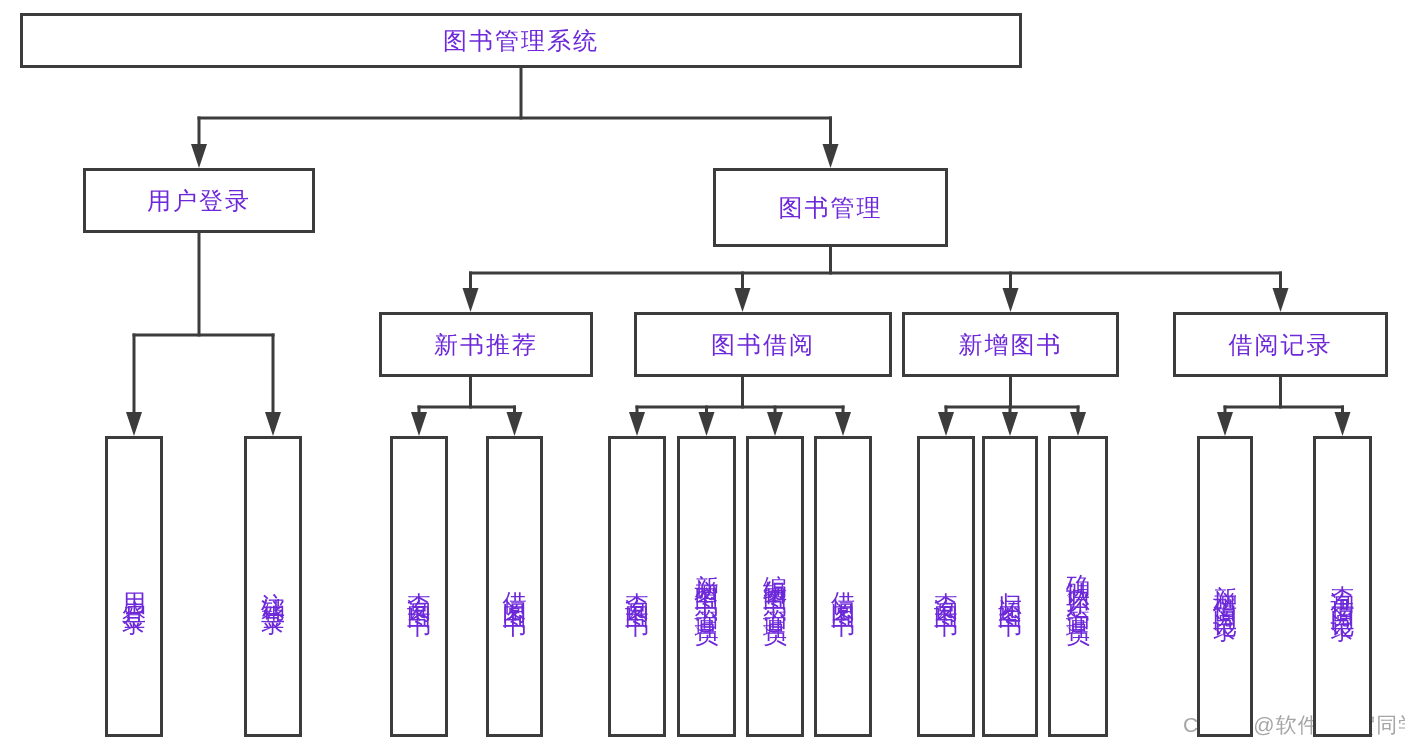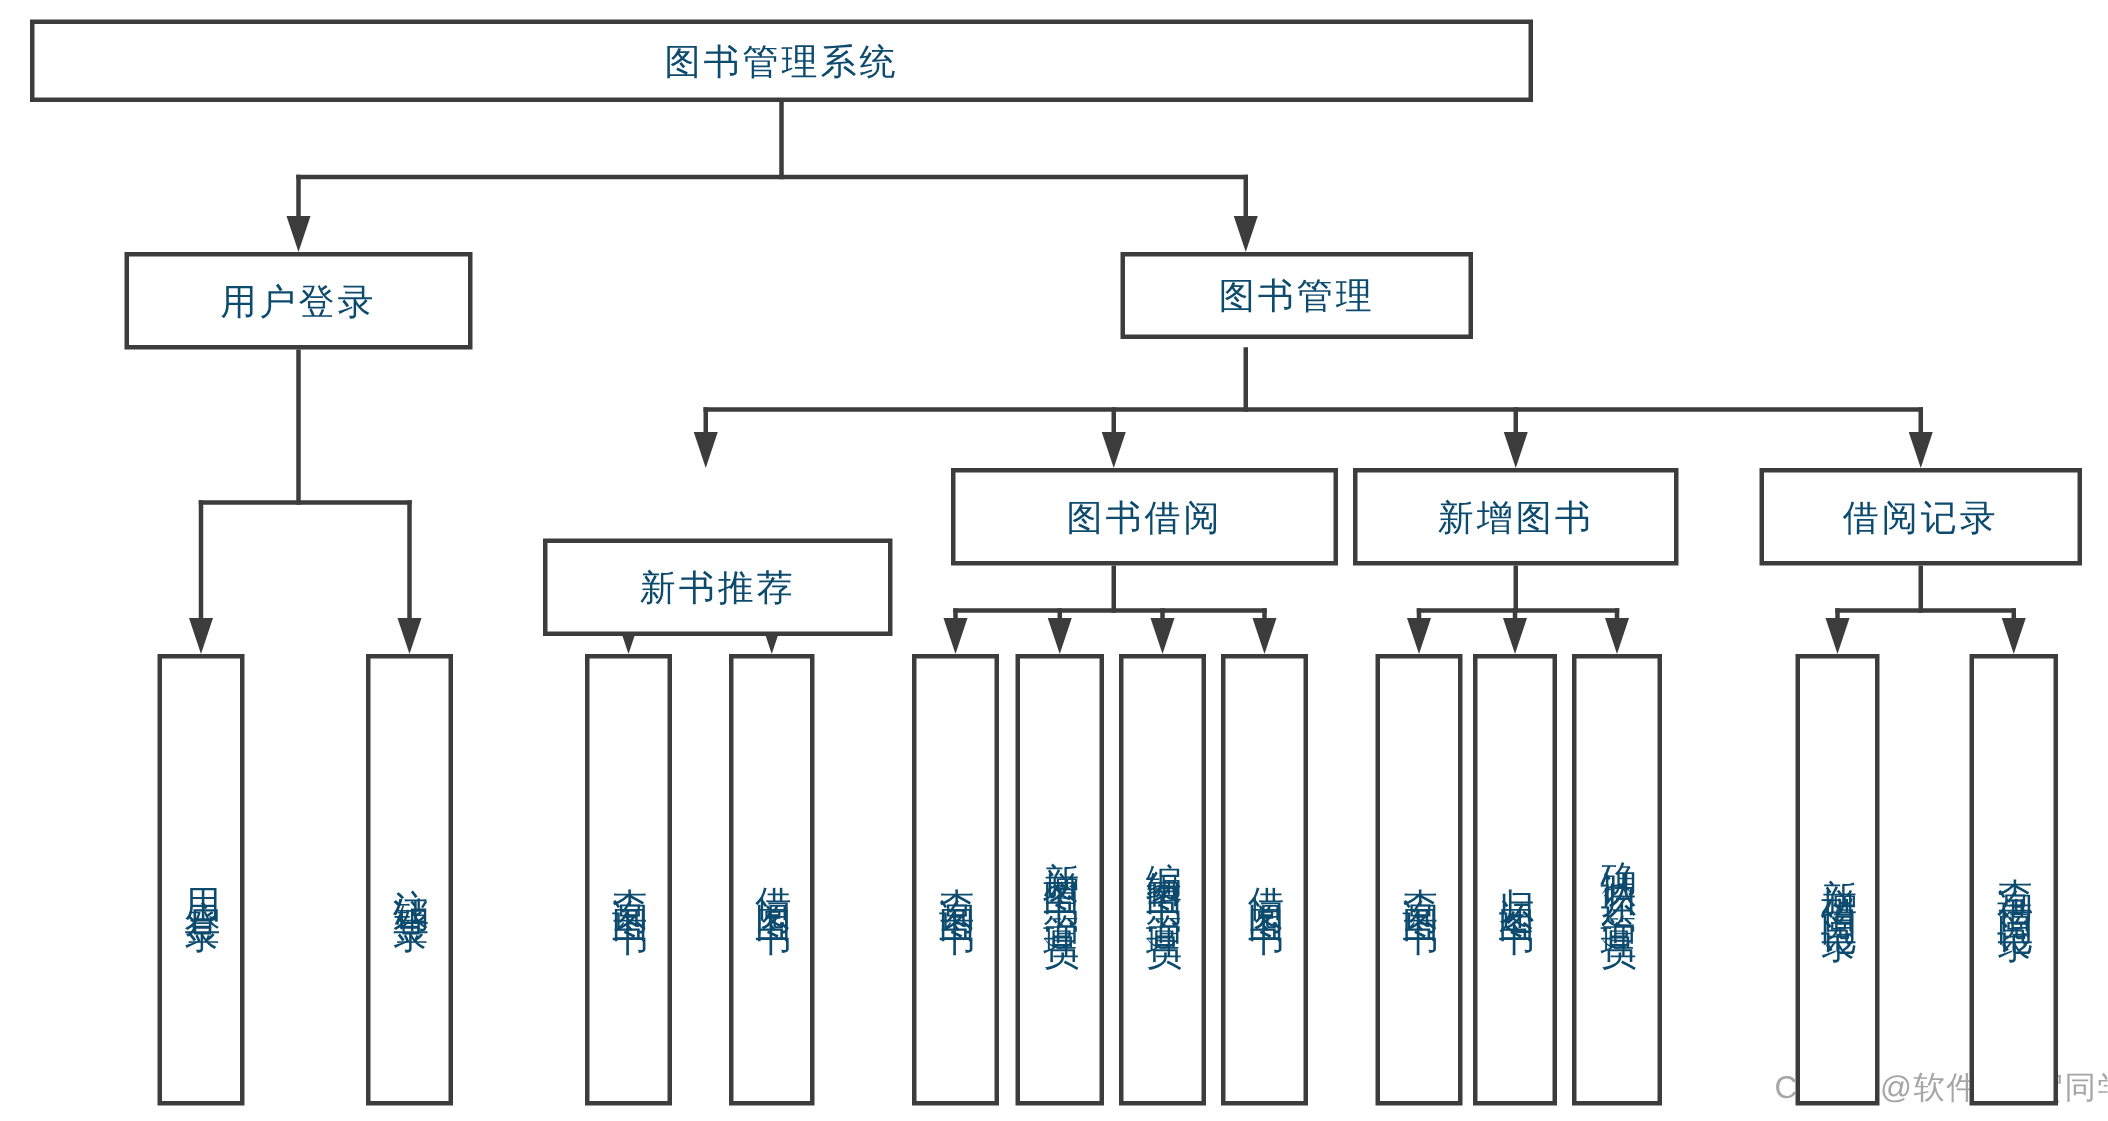--- a/index.html
+++ b/index.html
@@ -25,21 +25,21 @@
     height: 747px;
   }
   .node {
     position: absolute;
     box-sizing: border-box;
     border: 3px solid #3c3c3c;
     background: #ffffff;
     display: flex;
     align-items: center;
     justify-content: center;
-    color: #0c4a6e;
+    color: #6d28d9;
   }
   .node-h > span {
     font-size: 24px;
     letter-spacing: 2px;
     white-space: nowrap;
   }
   .node-v > span {
     writing-mode: vertical-rl;
     text-orientation: mixed;
     font-size: 24px;
@@ -115,24 +115,24 @@
       <line x1="1342.5" y1="407" x2="1342.5" y2="416" stroke="#3c3c3c" stroke-width="3" stroke-linecap="square"></line>
       <polygon points="1334.5,412 1350.5,412 1342.5,436" fill="#3c3c3c"></polygon>
     </svg>
   <div class="watermark">CSDN @软件_小贺同学</div>
 <div class="node node-h" style="left: 20px; top: 13px; width: 1002px; height: 55px;">
       <span>图书管理系统</span>
     </div>
     <div class="node node-h" style="left: 83px; top: 168px; width: 232px; height: 65px;">
       <span>用户登录</span>
     </div>
-    <div class="node node-h" style="left: 747px; top: 168px; width: 235px; height: 58px; align-items: center;">
+    <div class="node node-h" style="left: 713px; top: 168px; width: 235px; height: 79px; align-items: center;">
       <span>图书管理</span>
     </div>
-    <div class="node node-h" style="left: 362px; top: 312px; width: 233px; height: 65px; margin-top: 47px;">
+    <div class="node node-h" style="left: 379px; top: 312px; width: 214px; height: 65px;">
       <span>新书推荐</span>
     </div>
     <div class="node node-h" style="left: 634px; top: 312px; width: 258px; height: 65px;">
       <span>图书借阅</span>
     </div>
     <div class="node node-h" style="left: 902px; top: 312px; width: 217px; height: 65px;">
       <span>新增图书</span>
     </div>
     <div class="node node-h" style="left: 1173px; top: 312px; width: 215px; height: 65px;">
       <span>借阅记录</span>

